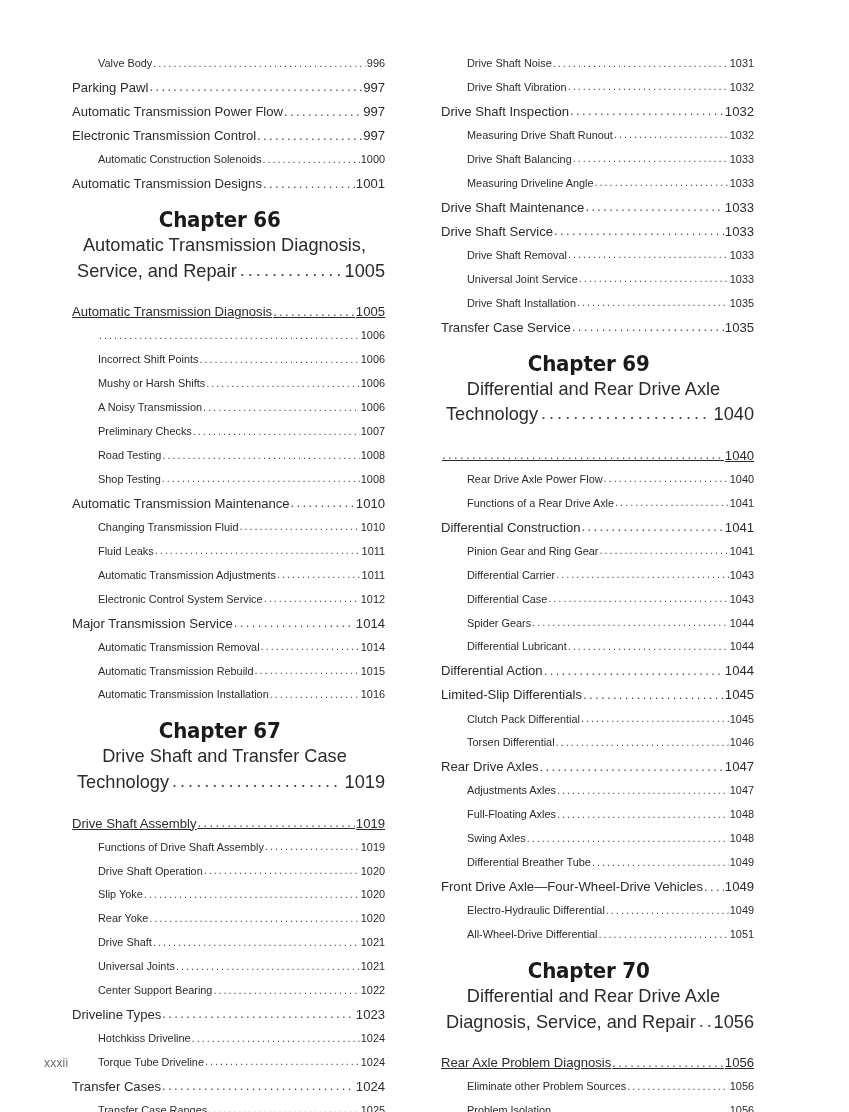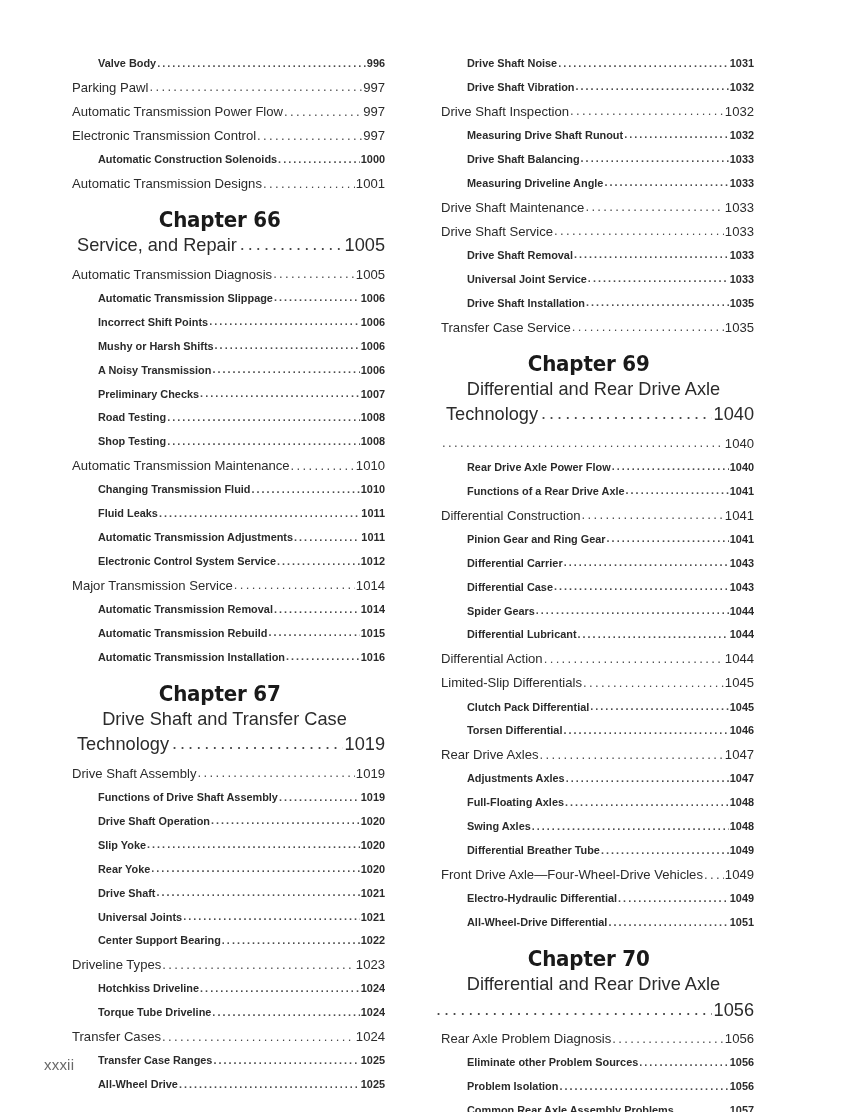--- a/index.html
+++ b/index.html
@@ -75,21 +75,21 @@
     padding-left: 17px;
     font-weight: 400;
   }
   .lvl1 .leader { letter-spacing: 2.35px; font-size: 13.1px; position: relative; top: -0.5px;}
 
   
   .lvl2 {
     font-size: 10.9px;
     line-height: 23.9px;
     padding-left: 43px;
-    font-weight: 700;
+    font-weight: 400;
     justify-content: space-between;
   }
   .lvl2 .leader { letter-spacing: 2.0px; font-size: 10.9px; position: relative; top: -0.5px;}
 
   
   .chapter {
     padding-left: 9px;
     margin-top: 12px;
     text-align: center;
   }
@@ -124,27 +124,27 @@
     overflow: hidden;
     white-space: nowrap;
     letter-spacing: 3.0px;
     margin: 0 2px 0 3px;
     color: #4a4a4a;
     position: relative;
     top: -1px;
   }
   .chapter-title-last .epage { flex: 0 0 auto; white-space: nowrap; }
 
-  .chapter + .entry { margin-top: 4px; }
+  .chapter + .entry { margin-top: 16px; text-decoration: underline; }
 
   .folio {
     position: absolute;
     left: 44px;
     top: 1056px;
-    font-size: 15px;
+    font-size: 12px;
     color: #6a6a6a;
     letter-spacing: 0.2px;
   }
 </style>
 </head>
 <body>
 
 <div id="page">
 
   <div class="columns">
@@ -174,33 +174,33 @@
           <span class="leader">..........................................................................................</span>
           <span class="epage">1000</span>
         </div>
         <div class="entry lvl1">
           <span class="etitle">Automatic Transmission Designs</span>
           <span class="leader">..........................................................................................</span>
           <span class="epage">1001</span>
         </div>
         <div class="chapter">
           <div class="chapter-number">Chapter 66</div>
+          <div class="chapter-title-line">Automatic Transmission Diagnosis,</div>
           <div class="chapter-title-last">
             <span class="etitle">Service, and Repair</span>
             <span class="leader">......................................................................</span>
             <span class="epage">1005</span>
           </div>
         </div>
         <div class="entry lvl1">
           <span class="etitle">Automatic Transmission Diagnosis</span>
           <span class="leader">..........................................................................................</span>
           <span class="epage">1005</span>
         </div>
         <div class="entry lvl2">
-          <span class="etitle">Automatic Transmission Slippage</span>
           <span class="leader">..........................................................................................</span>
           <span class="epage">1006</span>
         </div>
         <div class="entry lvl2">
           <span class="etitle">Incorrect Shift Points</span>
           <span class="leader">..........................................................................................</span>
           <span class="epage">1006</span>
         </div>
         <div class="entry lvl2">
           <span class="etitle">Mushy or Harsh Shifts</span>
@@ -523,20 +523,21 @@
         </div>
         <div class="entry lvl2">
           <span class="etitle">All-Wheel-Drive Differential</span>
           <span class="leader">..........................................................................................</span>
           <span class="epage">1051</span>
         </div>
         <div class="chapter">
           <div class="chapter-number">Chapter 70</div>
           <div class="chapter-title-line">Differential and Rear Drive Axle</div>
           <div class="chapter-title-last">
+            <span class="etitle">Diagnosis, Service, and Repair</span>
             <span class="leader">......................................................................</span>
             <span class="epage">1056</span>
           </div>
         </div>
         <div class="entry lvl1">
           <span class="etitle">Rear Axle Problem Diagnosis</span>
           <span class="leader">..........................................................................................</span>
           <span class="epage">1056</span>
         </div>
         <div class="entry lvl2">

